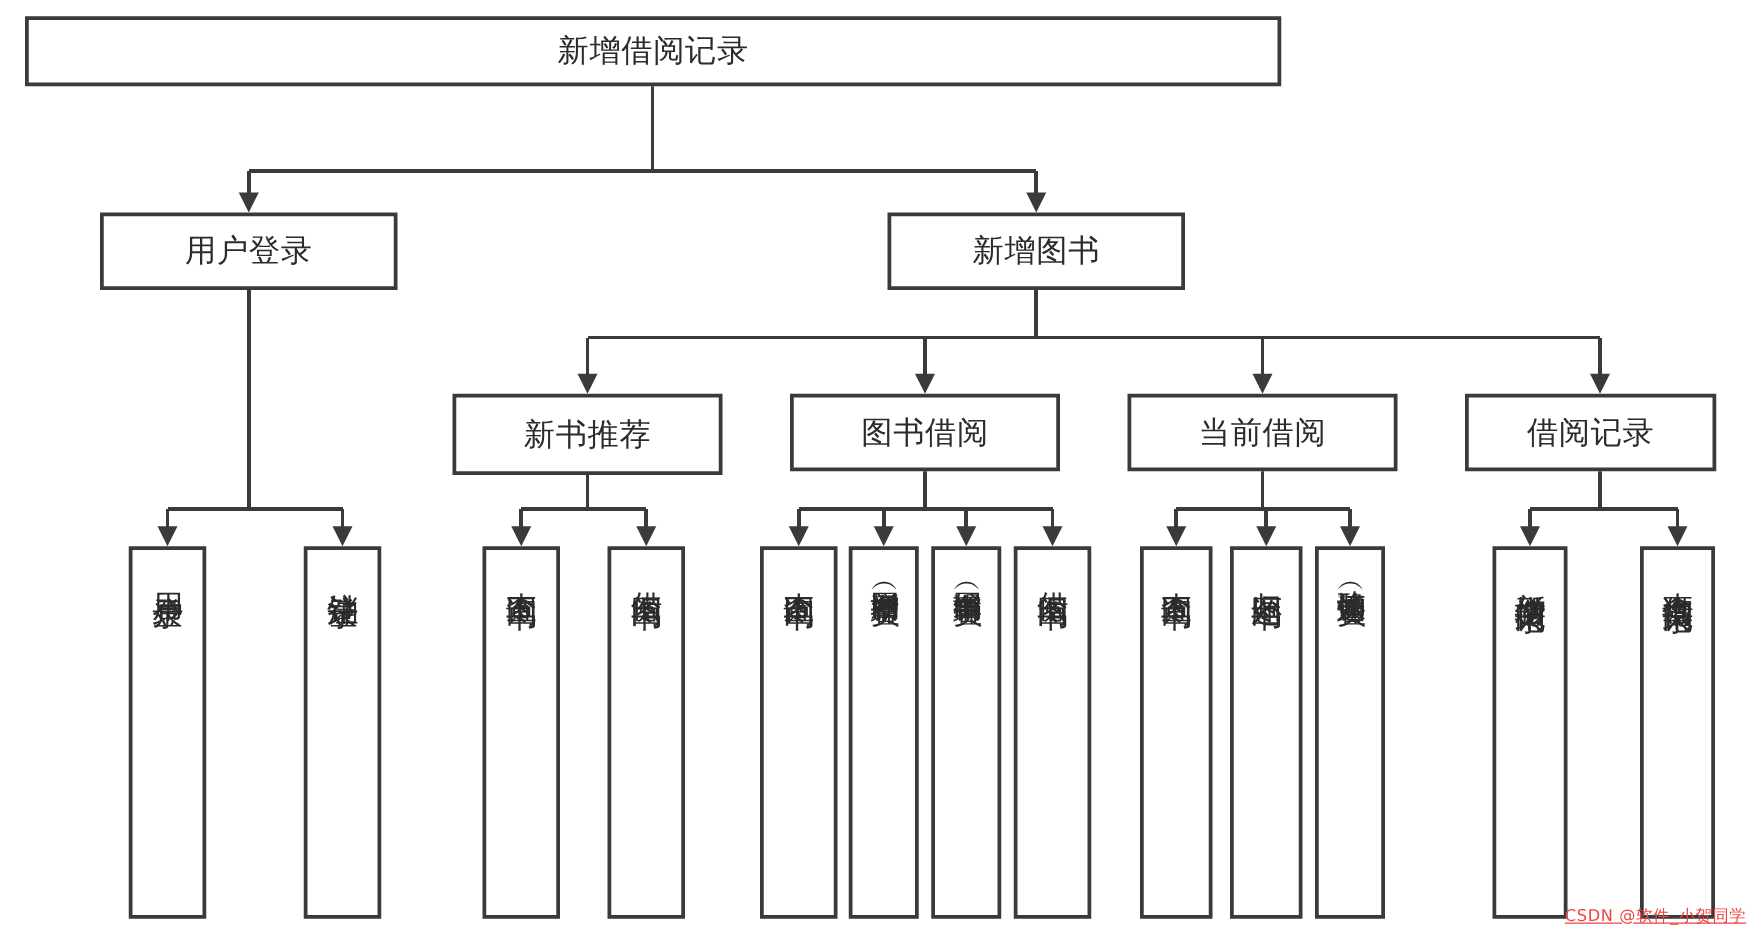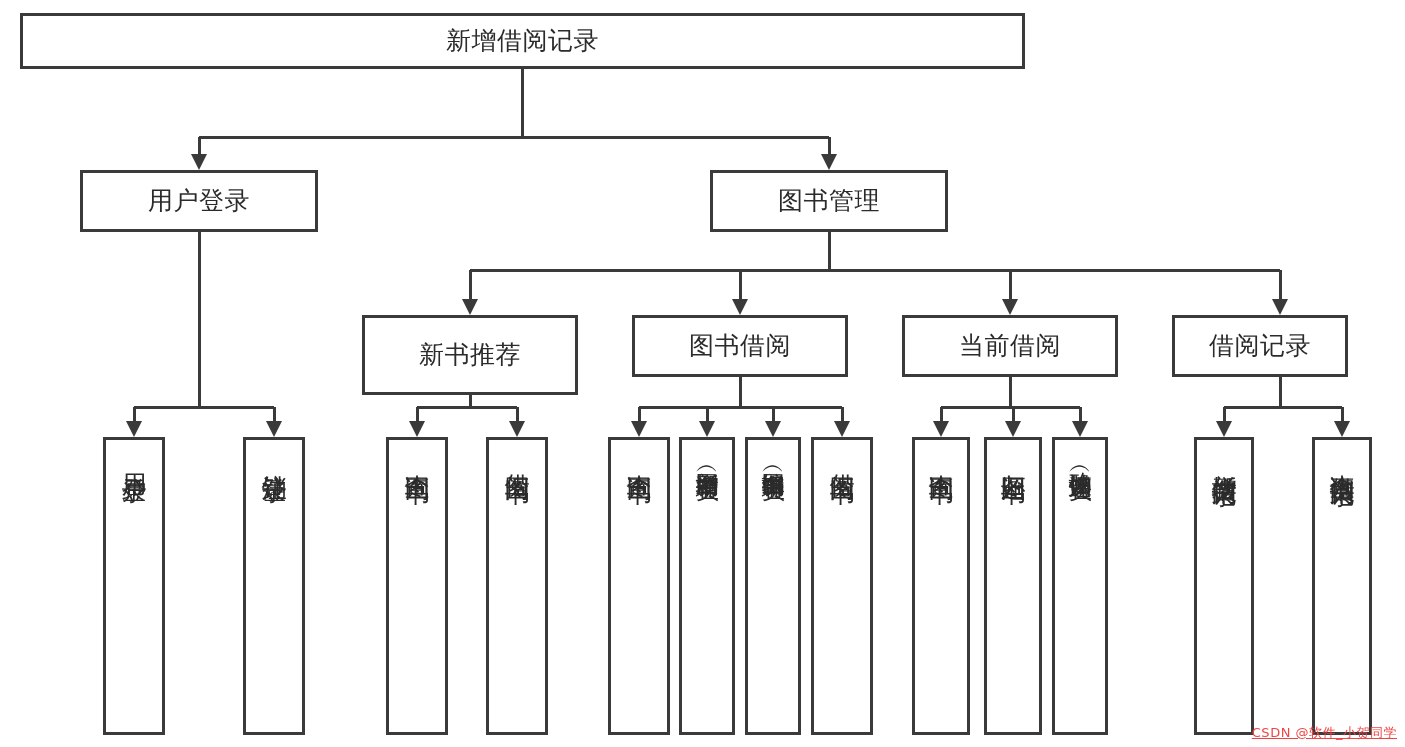--- a/index.html
+++ b/index.html
@@ -134,33 +134,33 @@
     </svg>
 
   <div class="node horiz" style="left: 20px; top: 13px; width: 1005px; height: 56px;">
     <span class="node-label">新增借阅记录</span>
   </div>
 
   <div class="node horiz" style="left: 80px; top: 170px; width: 238px; height: 62px;">
     <span class="node-label">用户登录</span>
   </div>
   <div class="node horiz" style="left: 710px; top: 170px; width: 238px; height: 62px;">
-    <span class="node-label">图书管理</span>
-  </div>
-
-  <div class="node horiz" style="left: 362px; top: 315px; width: 216px; height: 80px;">
+    <span class="node-label">新增图书</span>
+  </div>
+
+  <div class="node horiz" style="left: 362px; top: 315px; width: 216px; height: 65px;">
     <span class="node-label">新书推荐</span>
   </div>
   <div class="node horiz" style="left: 632px; top: 315px; width: 216px; height: 62px;">
     <span class="node-label">图书借阅</span>
   </div>
   <div class="node horiz" style="left: 902px; top: 315px; width: 216px; height: 62px; justify-content: center;">
     <span class="node-label">当前借阅</span>
   </div>
-  <div class="node horiz" style="left: 1172px; top: 315px; width: 176px; height: 62px;">
+  <div class="node horiz" style="left: 1172px; top: 315px; width: 201px; height: 62px;">
     <span class="node-label">借阅记录</span>
   </div>
 
   <div class="node vert" style="left: 103px; top: 437px; width: 62px; height: 298px;">
     <span class="node-label">用户登录</span>
   </div>
   <div class="node vert" style="left: 243px; top: 437px; width: 62px; height: 298px;">
     <span class="node-label">注销登录</span>
   </div>
 

